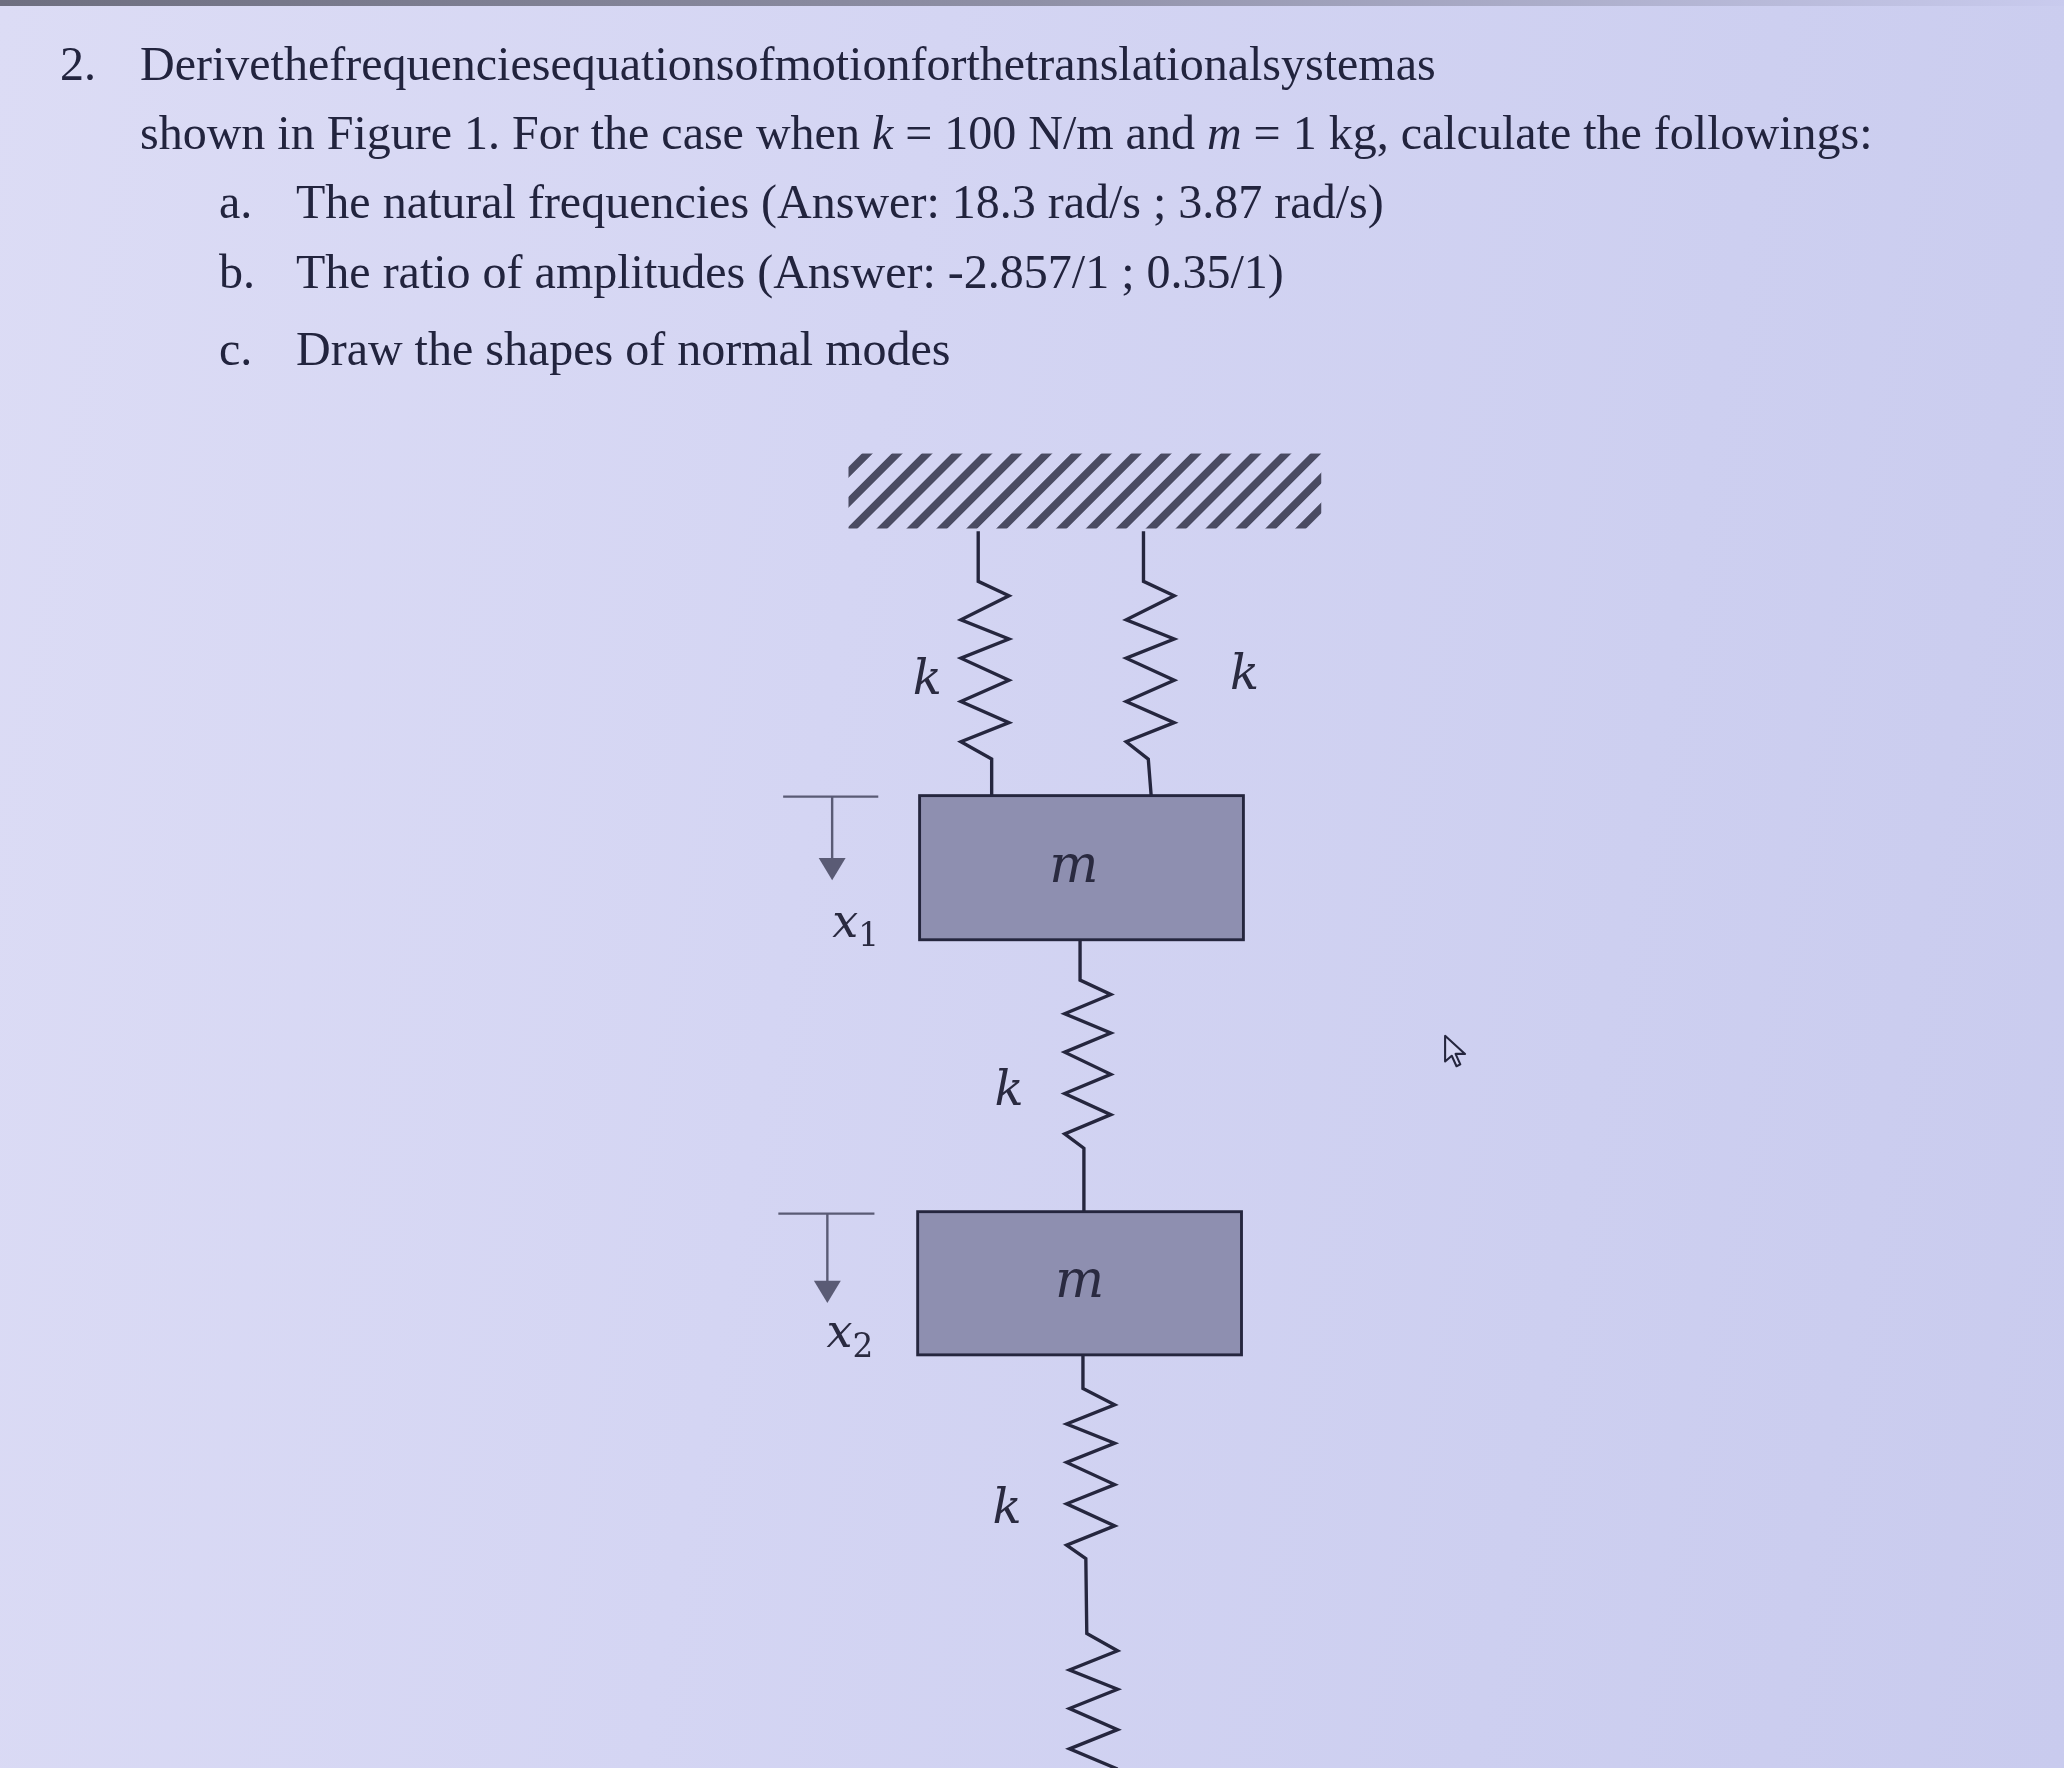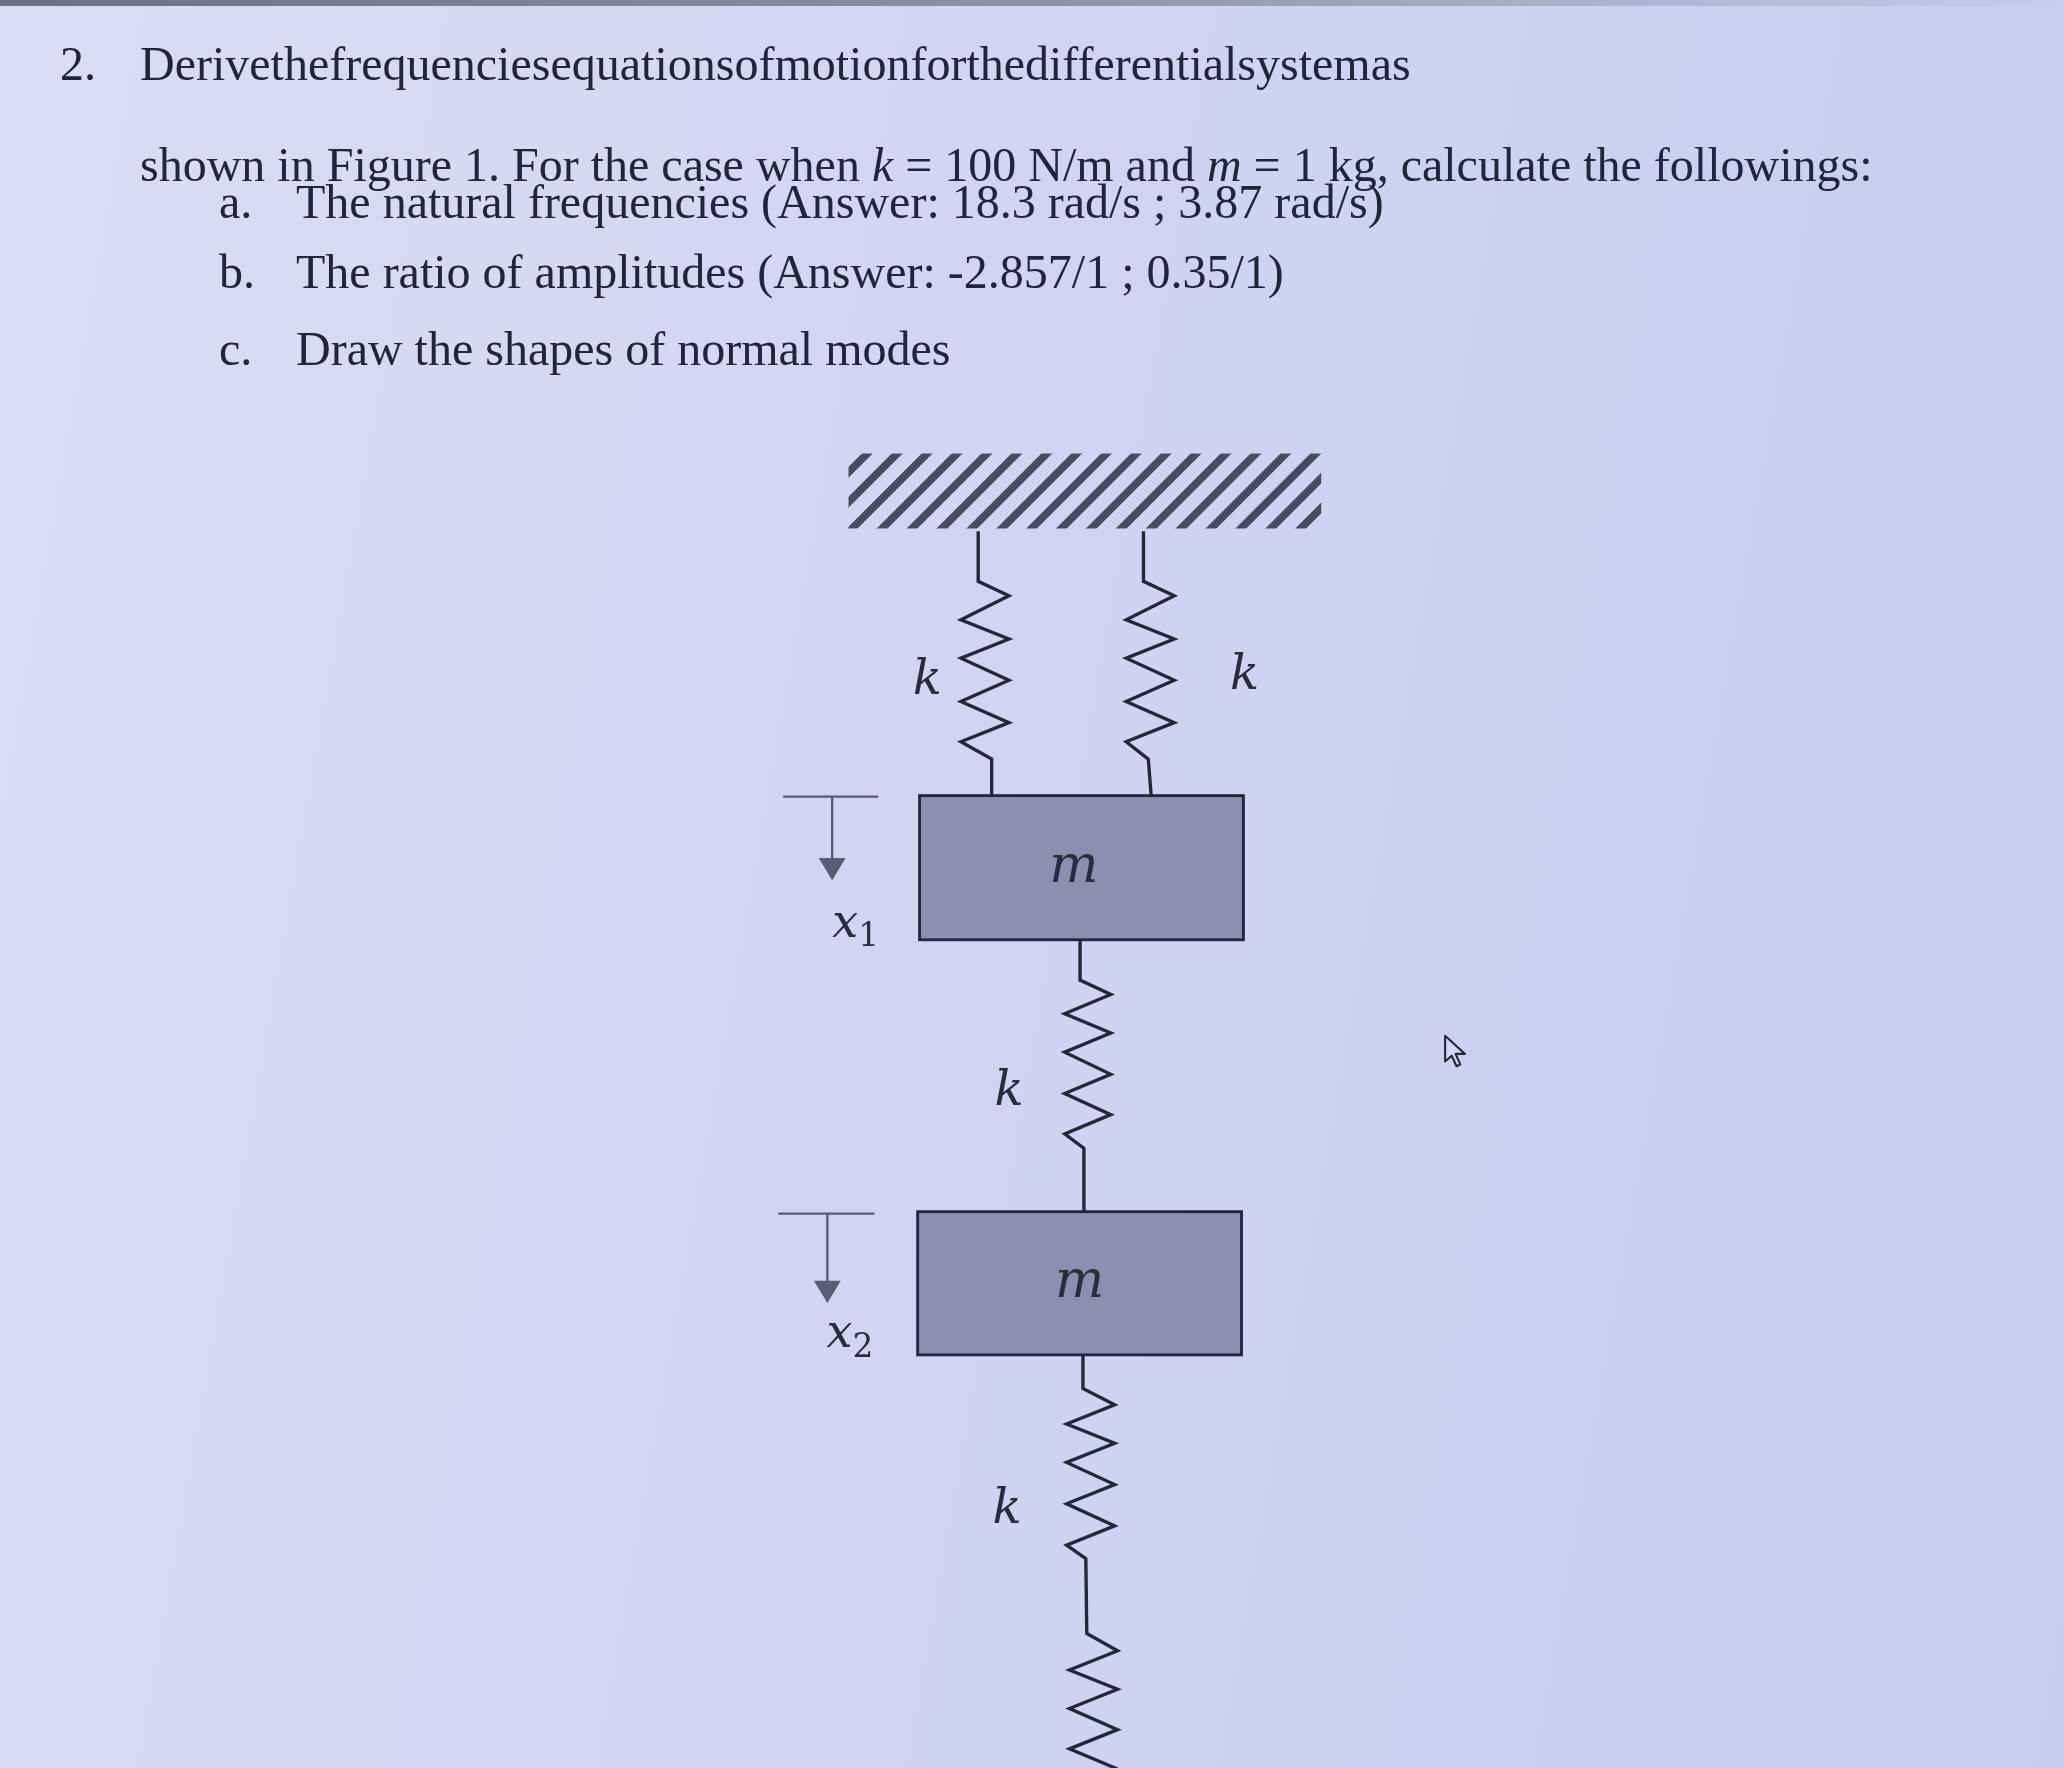--- a/index.html
+++ b/index.html
@@ -8,21 +8,21 @@
     background: linear-gradient(100deg, #dcdcf5 0%, #d4d5f3 40%, #cdcff0 75%, #c9cbee 100%);
     font-family: "Liberation Serif", "DejaVu Serif", serif;
     color:#22243e;
   }
   .topbar { position:absolute; left:0; top:0; width:2065px; height:5.8px;
     background: linear-gradient(90deg, #6e6f80 0%, #8f90a6 50%, #c9cbee 100%); }
   .question { position:absolute; left:60px; top:29px; width:1950px; font-size:48px; line-height:69px; }
   .q-line { position:absolute; white-space:nowrap; }
   .q-num { position:absolute; left:0; top:0; }
   .q-l1 { left:80px; top:0; width:1917px; display:flex; justify-content:flex-start; }
-  .q-l2 { left:80px; top:69px;margin-top:32px; }
+  .q-l2 { left:80px; top:69px; }
   .sub { position:absolute; white-space:nowrap; }
   .sub .lbl { display:inline-block; width:77px; }
   .it { font-style:italic; }
   svg text { font-family:"DejaVu Serif", serif; font-style:italic; fill:#2a2a40; }
   .cursor { position:absolute; left:1442px; top:1033px; }
 </style>
 </head>
 <body>
 
 <div class="topbar"></div>
@@ -31,21 +31,21 @@
   <div class="q-num">2.</div>
   <div class="q-line q-l1">
     <span>Derive</span>
     <span>the</span>
     <span>frequencies</span>
     <span>equations</span>
     <span>of</span>
     <span>motion</span>
     <span>for</span>
     <span>the</span>
-    <span>differential</span>
+    <span>translational</span>
     <span>system</span>
     <span>as</span>
   </div>
   <div class="q-line q-l2"><span>shown in Figure 1. For the case when </span><span class="it">k</span><span> = 100 N/m and </span><span class="it">m</span><span> = 1 kg, calculate the followings:</span></div>
 
   <div class="sub" style="left:159px; top:138px;">
     <span class="lbl">a.</span><span>The natural frequencies (Answer: 18.3 rad/s ; 3.87 rad/s)</span>
   </div>
   <div class="sub" style="left:159px; top:208px;">
     <span class="lbl">b.</span><span>The ratio of amplitudes (Answer: -2.857/1 ; 0.35/1)</span>

